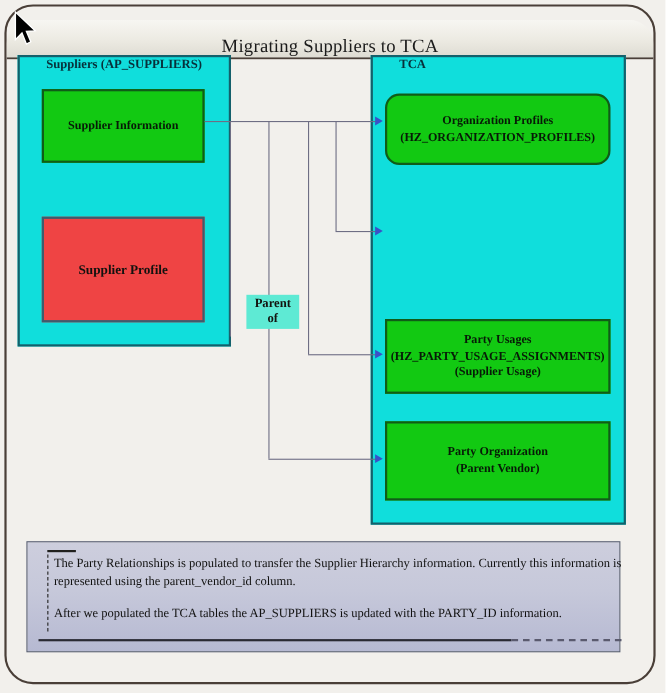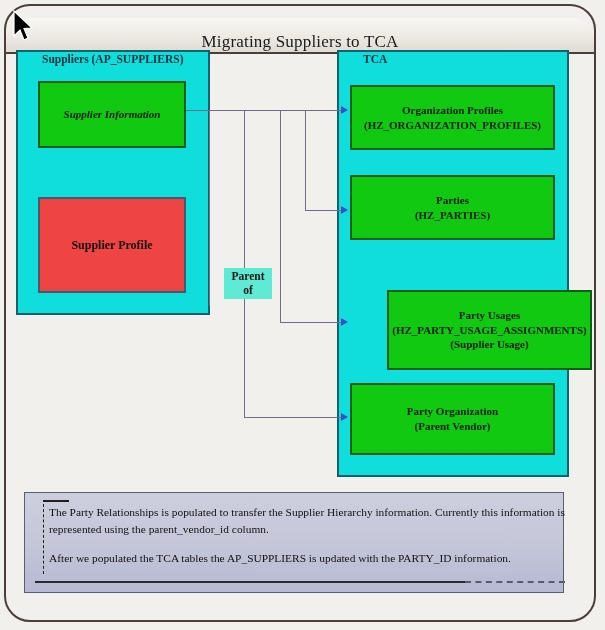--- a/index.html
+++ b/index.html
@@ -205,43 +205,39 @@
   <div class="outer-frame"></div>
 
   <div class="title-band">
     <span class="title-text">Migrating Suppliers to TCA</span>
   </div>
 
   <div class="panel" style="left:16px; top:50px; width:194px; height:265px;">
     <span class="panel-label">Suppliers (AP_SUPPLIERS)</span>
   </div>
 
-  <div class="gbox" style="left:38px; top:81px; width:148px; height:67px;font-style:italic;">
+  <div class="gbox" style="left:38px; top:81px; width:148px; height:67px;">
     <span class="ln">Supplier Information</span>
   </div>
 
   <div class="greybox" style="left:38px; top:197px; width:148px; height:96px;">
     <span>Supplier Profile</span>
   </div>
 
   <div class="panel" style="left:337px; top:50px; width:232px; height:427px;">
     <span class="panel-label">TCA</span>
   </div>
 
-  <div class="gbox" style="left:350px; top:85px; width:205px; height:65px;">
+  <div class="gbox" style="left:350px; top:85px; width:205px; height:65px;border-radius:13px;">
     <span class="ln">Organization Profiles</span>
     <span class="ln">(HZ_ORGANIZATION_PROFILES)</span>
   </div>
 
-  <div class="gbox" style="left:350px; top:175px; width:205px; height:65px;">
-    <span class="ln">Parties</span>
-    <span class="ln">(HZ_PARTIES)</span>
-  </div>
-
-  <div class="gbox" style="left:350px; top:290px; width:205px; height:80px;margin-left:37px;">
+
+  <div class="gbox" style="left:350px; top:290px; width:205px; height:68px;">
     <span class="ln">Party Usages</span>
     <span class="ln">(HZ_PARTY_USAGE_ASSIGNMENTS)</span>
     <span class="ln">(Supplier Usage)</span>
   </div>
 
   <div class="gbox" style="left:350px; top:383px; width:205px; height:72px;">
     <span class="ln">Party Organization</span>
     <span class="ln">(Parent Vendor)</span>
   </div>
 

